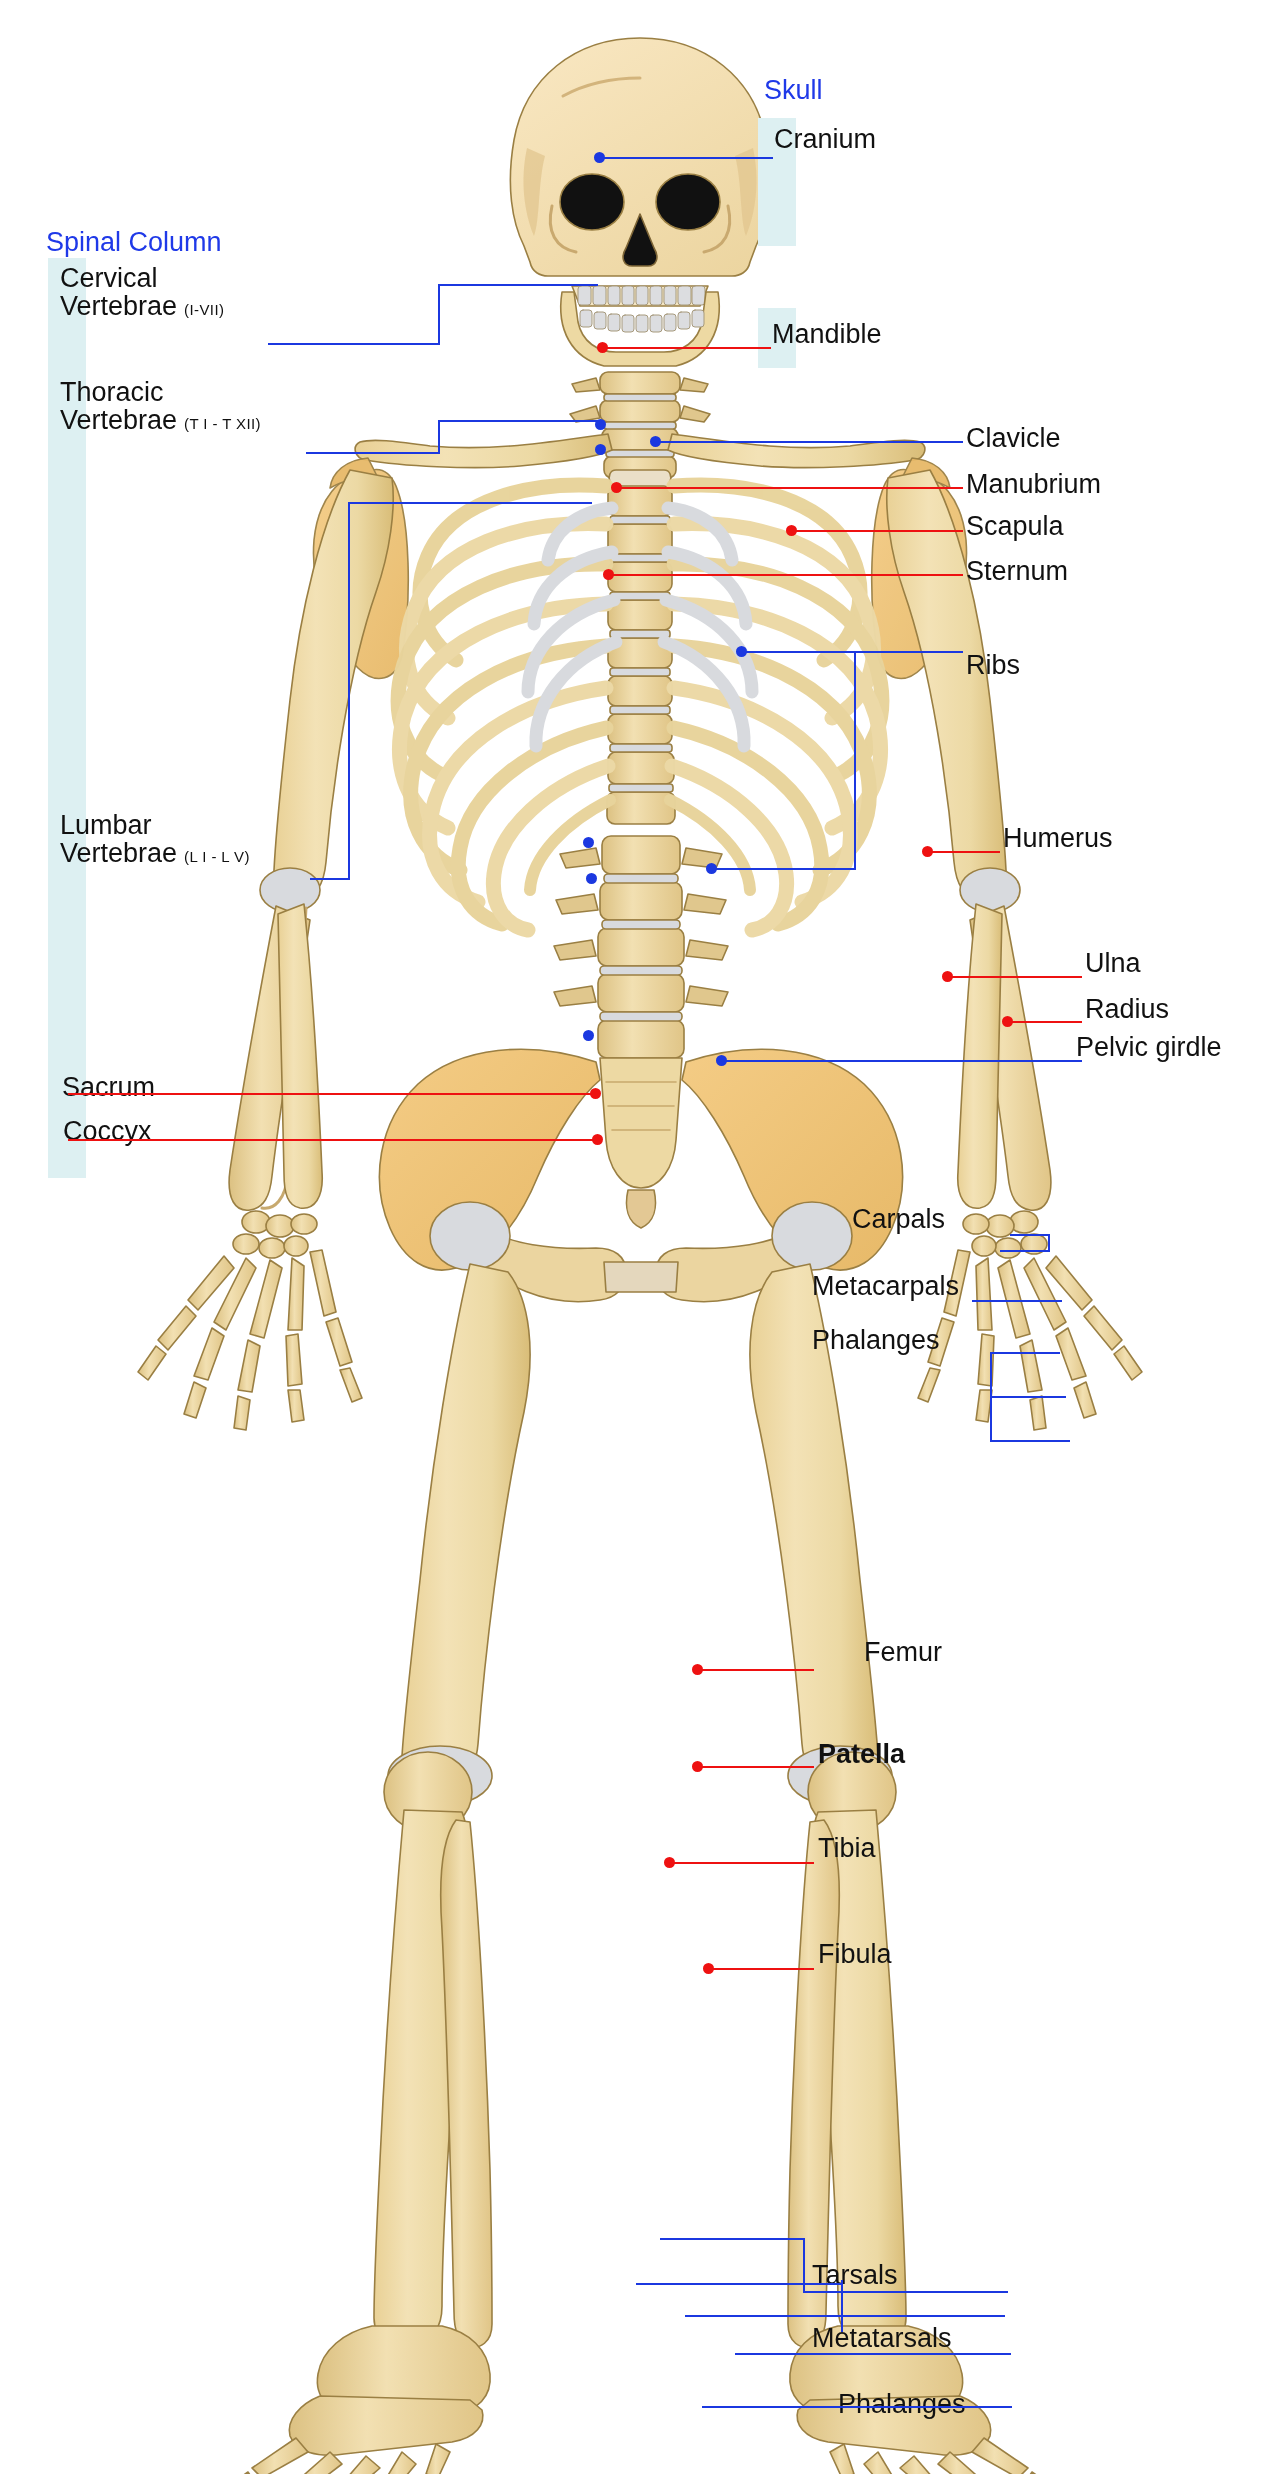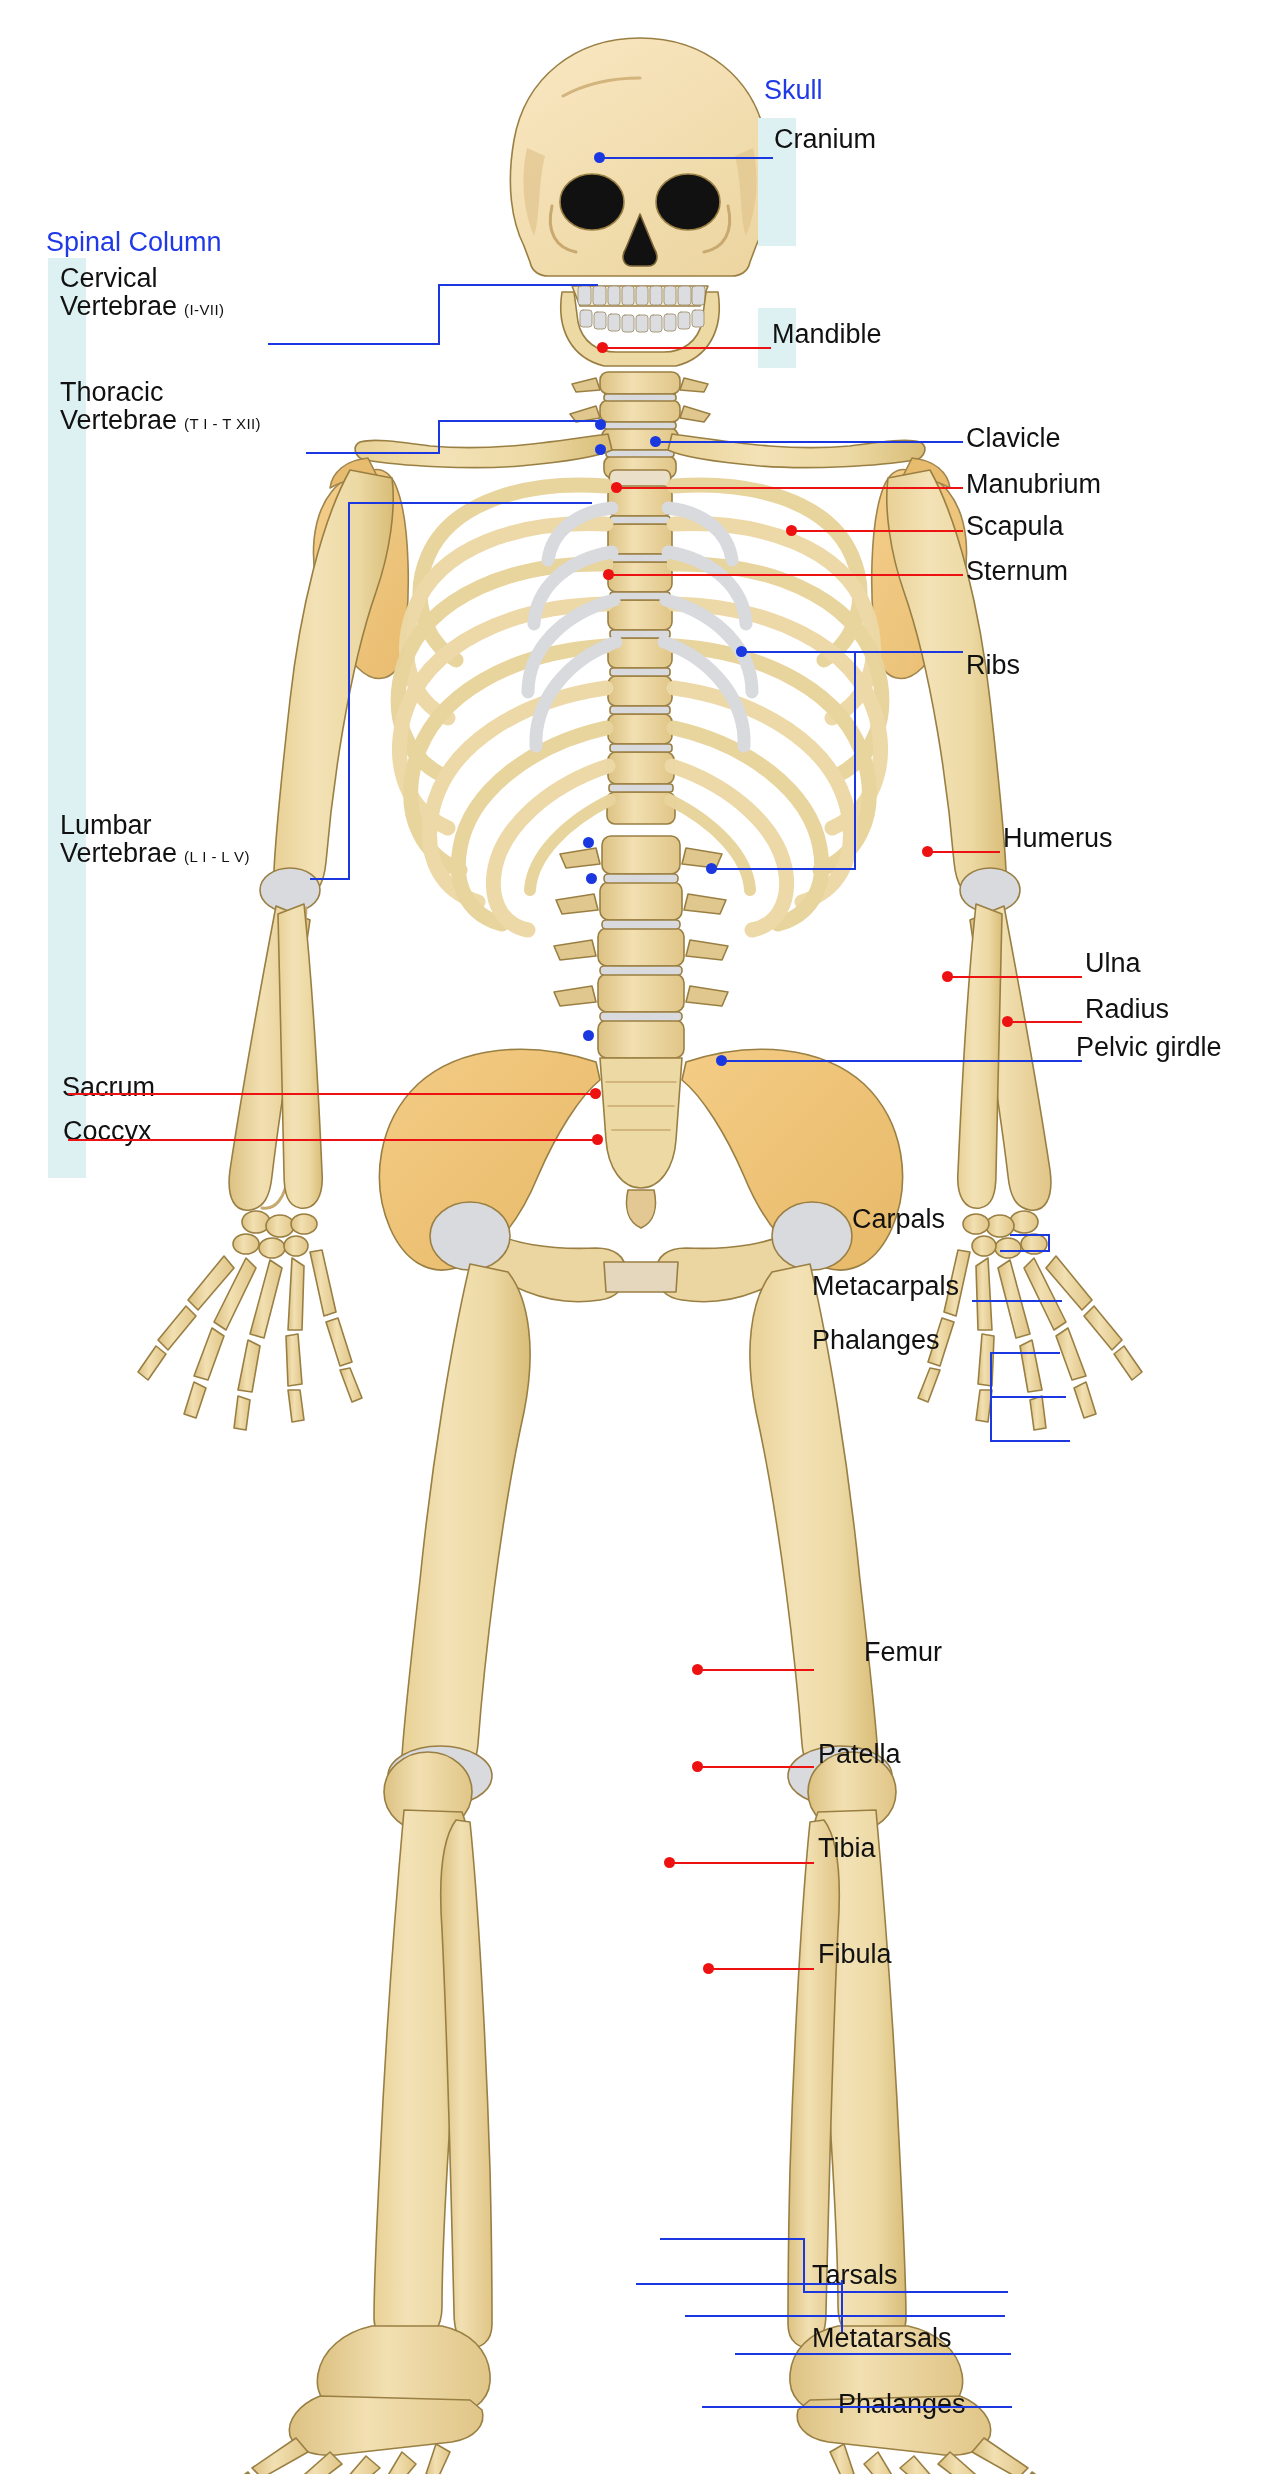--- a/index.html
+++ b/index.html
@@ -454,21 +454,21 @@
   <div class="dot red" style="left:590px;top:1088px;"></div>
 
   <div class="lbl" style="left:63px;top:1117px;">Coccyx</div>
   <div class="ln h red" style="left:68px;top:1139px;width:528px;"></div>
   <div class="dot red" style="left:592px;top:1134px;"></div>
 
   <div class="lbl" style="left:864px;top:1638px;">Femur</div>
   <div class="ln h red" style="left:700px;top:1669px;width:114px;"></div>
   <div class="dot red" style="left:692px;top:1664px;"></div>
 
-  <div class="lbl" style="left:818px;top:1740px;">Patella</div>
+  <div class="lbl" style="left:818px;top:1740px;font-weight:bold;">Patella</div>
   <div class="ln h red" style="left:700px;top:1766px;width:114px;"></div>
   <div class="dot red" style="left:692px;top:1761px;"></div>
 
   <div class="lbl" style="left:818px;top:1834px;">Tibia</div>
   <div class="ln h red" style="left:672px;top:1862px;width:142px;"></div>
   <div class="dot red" style="left:664px;top:1857px;"></div>
 
   <div class="lbl" style="left:818px;top:1940px;">Fibula</div>
   <div class="ln h red" style="left:711px;top:1968px;width:103px;"></div>
   <div class="dot red" style="left:703px;top:1963px;"></div>

